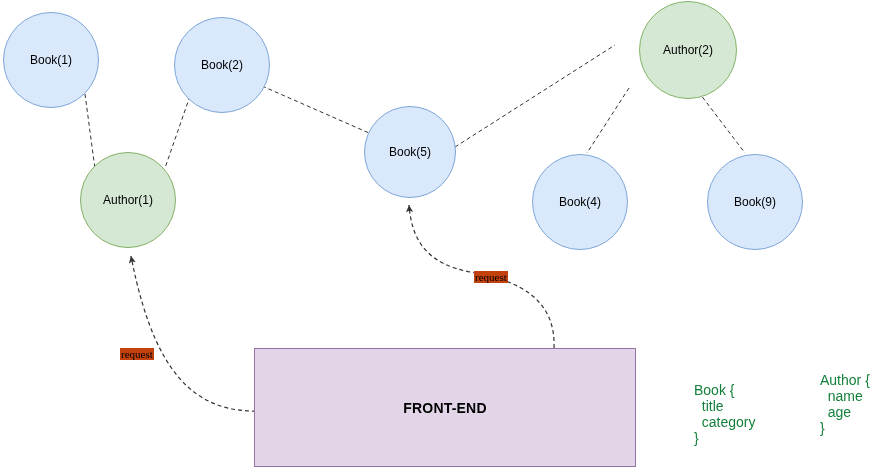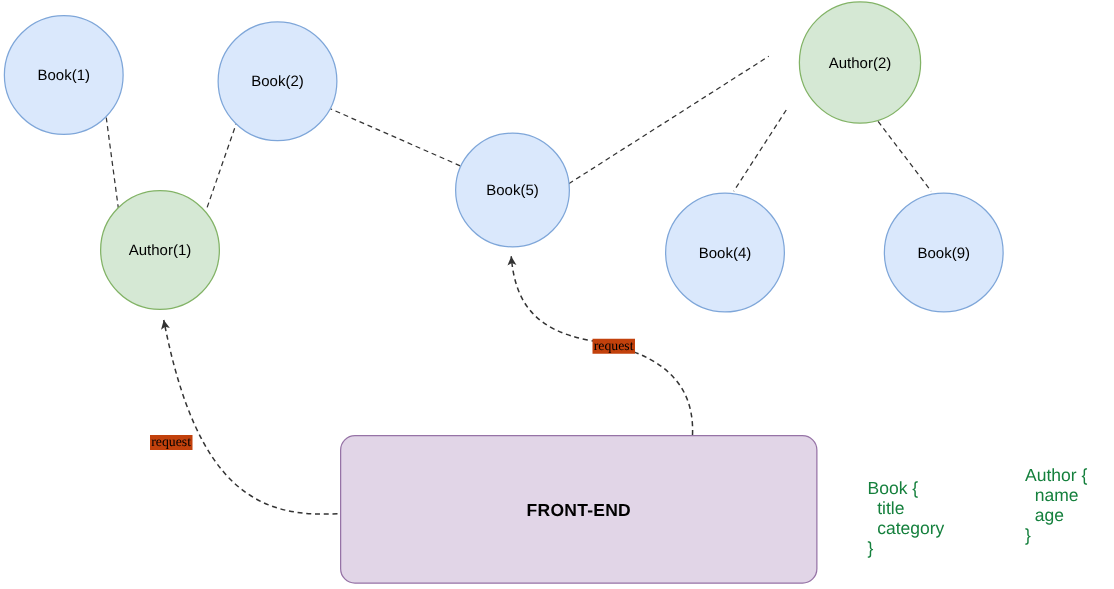--- a/index.html
+++ b/index.html
@@ -123,21 +123,21 @@
   </div>
 
   <div class="node book" style="left:532px; top:154px; width:96px; height:96px;">
     <span>Book(4)</span>
   </div>
 
   <div class="node book" style="left:707px; top:154px; width:96px; height:96px;">
     <span>Book(9)</span>
   </div>
 
-  <div class="box" style="left:272px; top:348px; width:382px; height:119px;border-radius:12px;">
+  <div class="box" style="left:254px; top:348px; width:382px; height:119px;">
     <span>FRONT-END</span>
   </div>
 
   <div class="edge-label" style="left:120px; top:348px;">request</div>
   <div class="edge-label" style="left:474px; top:271px;">request</div>
 
   <div class="schema" style="left:694px; top:382px;">Book {
   title
   category
 }</div>

